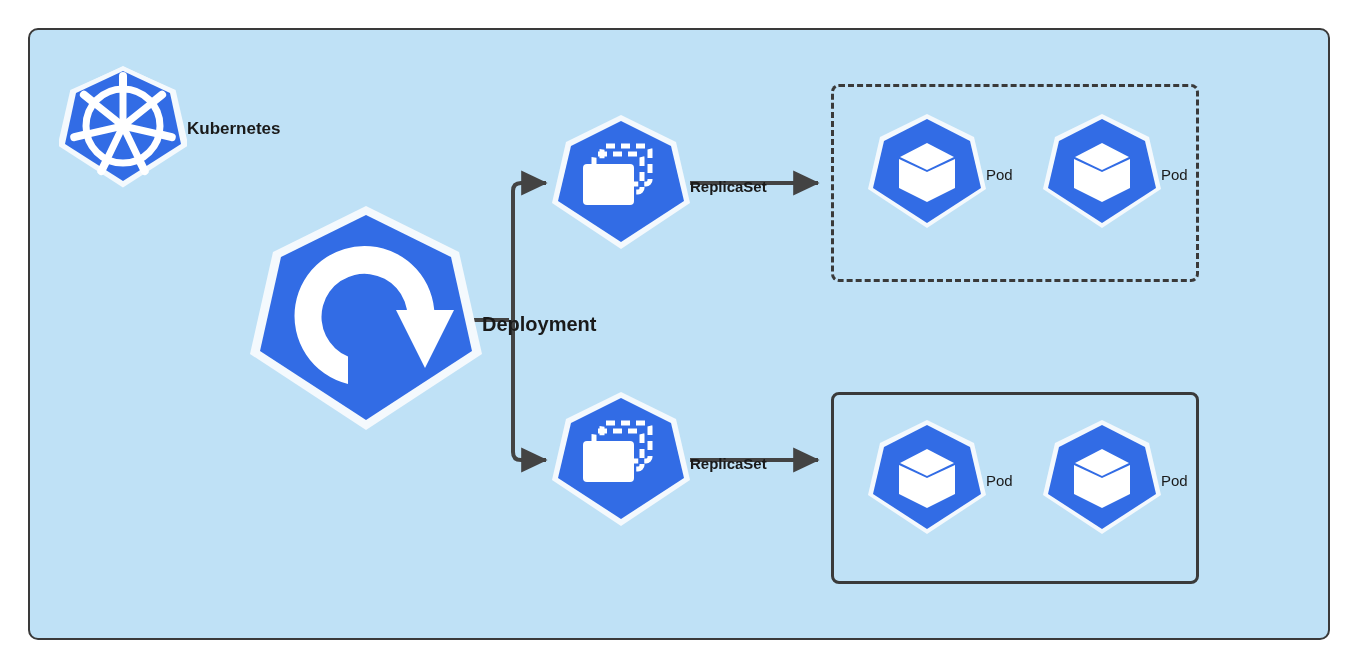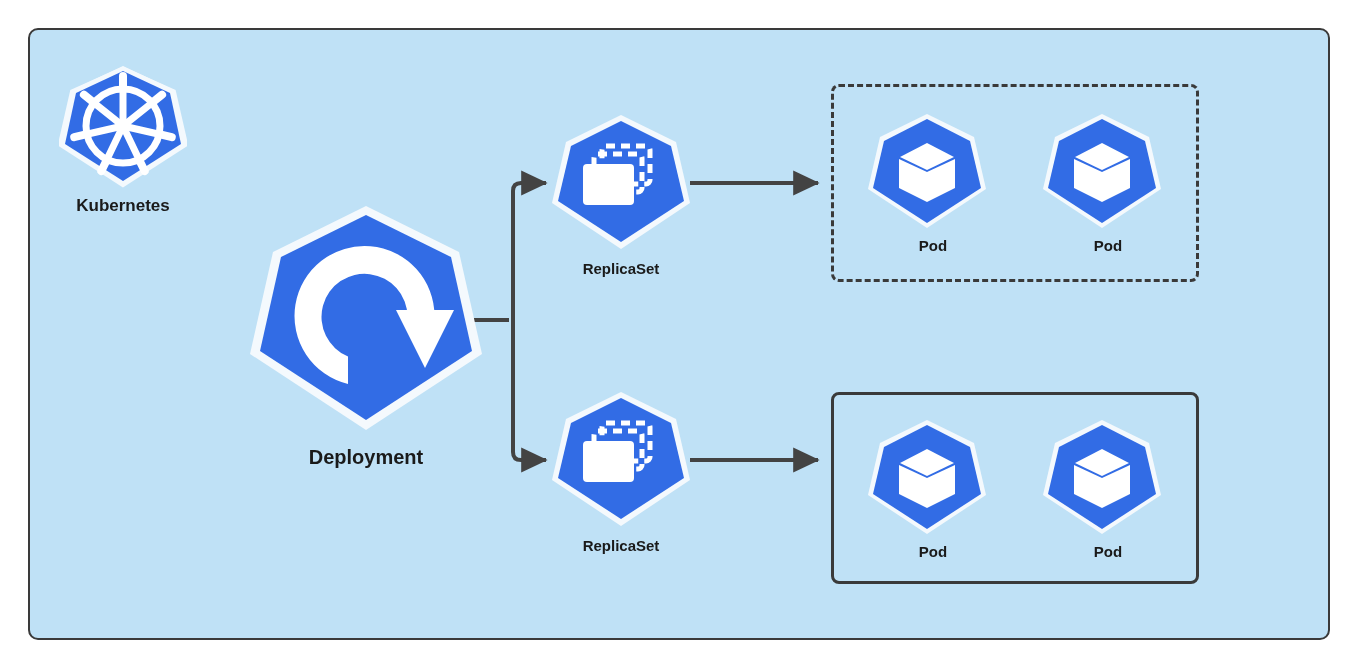--- a/index.html
+++ b/index.html
@@ -25,40 +25,39 @@
     width: 1302px;
     height: 612px;
     background: #bfe1f6;
     border: 2px solid #3a3a3a;
     border-radius: 10px;
     box-sizing: border-box;
   }
   .node {
     position: absolute;
     display: flex;
-    flex-direction: column;
+    flex-direction: row;
     align-items: center;
     justify-content: flex-start;
   }
   .node-icon {
     display: block;
     line-height: 0;
   }
   .node-label {
     margin-top: 4px;
     color: #1a1a1a;
     white-space: nowrap;
     text-align: center;
   }
   .label-bold {
     font-weight: bold;
   }
   .label-regular {
-    font-weight: bold;
-    margin-left: 12px;
+    font-weight: normal;
   }
   .group-box {
     position: absolute;
     box-sizing: border-box;
     border-radius: 8px;
     background: transparent;
   }
   .group-dashed {
     border: 3px dashed #3a3a3a;
   }

